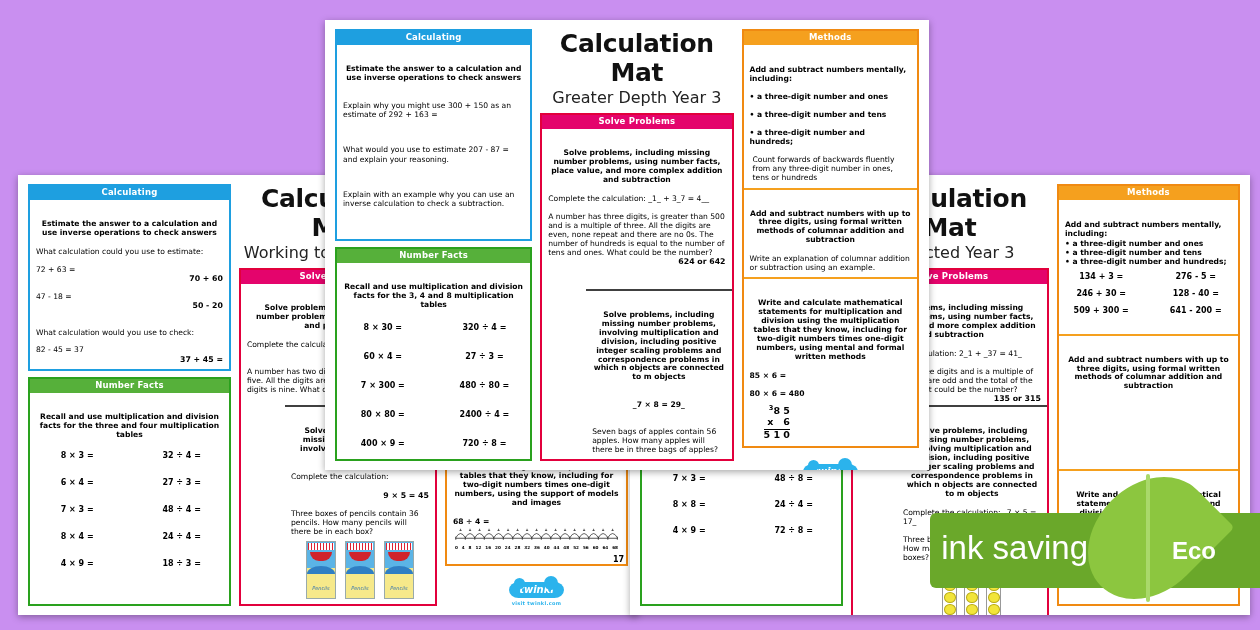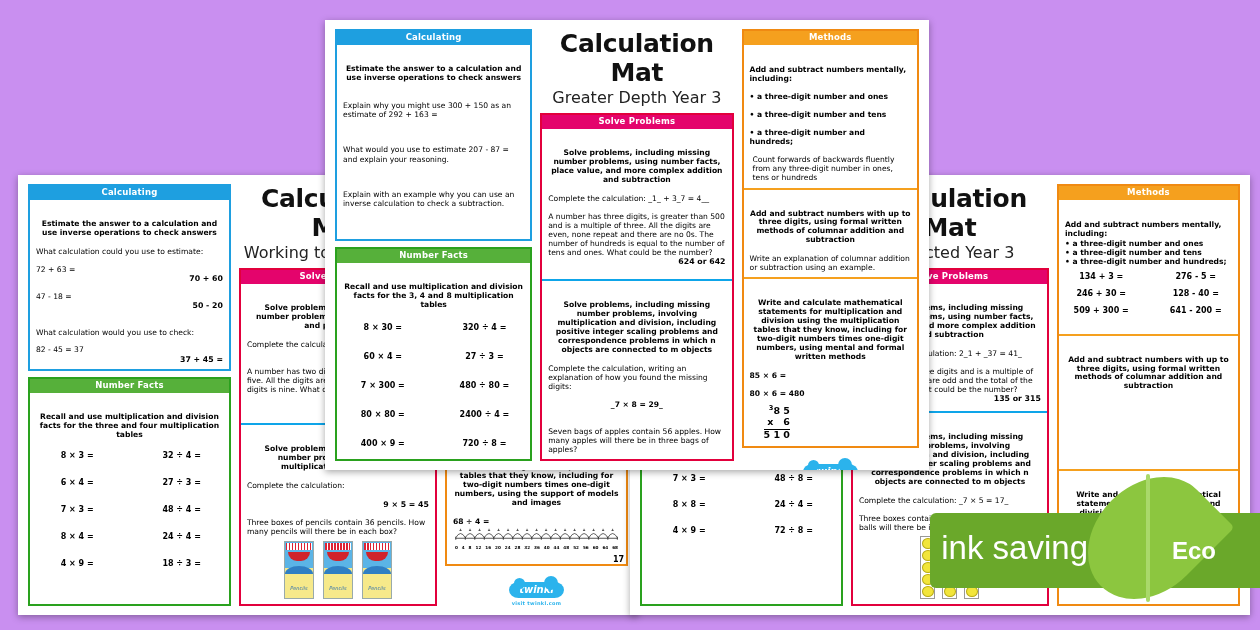--- a/index.html
+++ b/index.html
@@ -32,21 +32,21 @@
 
   .box.blue   { border-color:#1e9fe0; }
   .box.blue   > .bhead { background:#1e9fe0; }
   .box.green  { border-color:#2aa11e; }
   .box.green  > .bhead { background:#56b03a; }
   .box.pink   { border-color:#e2003c; }
   .box.pink   > .bhead { background:#e4046c; }
   .box.orange { border-color:#f08a12; }
   .box.orange > .bhead { background:#f5a01e; }
 
-  .sep-pink  { border-top:2px solid #0ea5e9; }
+  .sep-pink  { border-top:2px solid #404040;margin-left:44px; }
   .sep-orange{ border-top:2px solid #f5a01e; }
 
   
   .obj  { font-weight:bold; text-align:center; line-height:1.18; }
   .txt  { line-height:1.2; }
   .ans  { text-align:right; font-weight:bold; }
   .sp   { height:.55em; }
   .qgrid{ display:grid; grid-template-columns:1fr 1fr; row-gap:7px; text-align:center; font-weight:bold;gap:22px;}
 
   
@@ -599,21 +599,20 @@
             <div class="obj">Solve problems, including missing number problems, using number facts, place value, and more complex addition and subtraction</div>
             <div class="sp"></div>
             <div class="txt">Complete the calculation: _1_ + 3_7 = 4__</div>
             <div class="sp"></div>
             <div class="txt">A number has three digits, is greater than 500 and is a multiple of three. All the digits are even, none repeat and there are no 0s. The number of hundreds is equal to the number of tens and ones. What could be the number?</div>
             <div class="ans">624 or 642</div>
           </div>
           <div class="bbody sep-pink">
             <div class="obj">Solve problems, including missing number problems, involving multiplication and division, including positive integer scaling problems and correspondence problems in which n objects are connected to m objects</div>
             <div class="sp"></div>
-            <div class="txt">Complete the calculation, writing an explanation of how you found the missing digits:</div>
             <div class="sp"></div>
             <div class="txt" style="text-align:center;font-weight:bold">_7 × 8 = 29_</div>
             <div class="sp"></div>
               <div class="sp"></div>
             <div class="txt">Seven bags of apples contain 56 apples. How many apples will there be in three bags of apples?</div>
           </div>
         </div>
       </div>
 
       <div class="col col-r">

